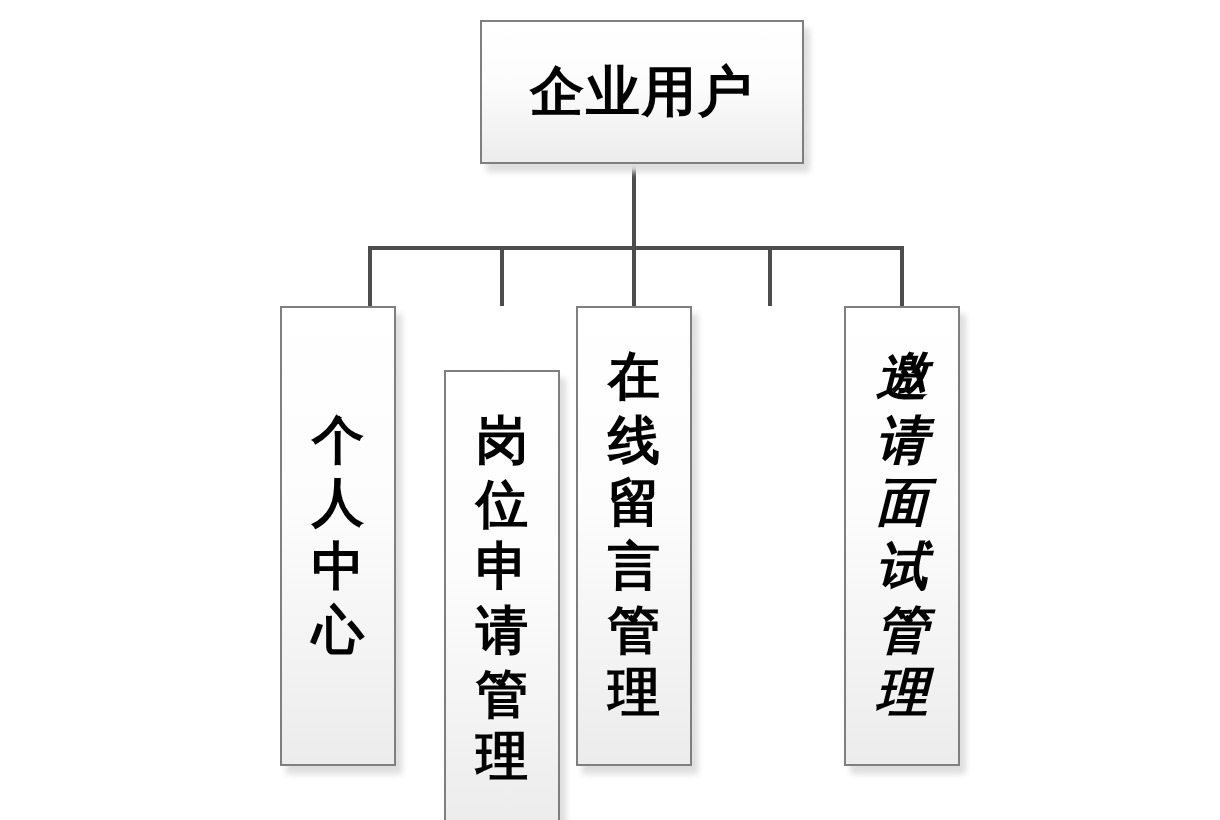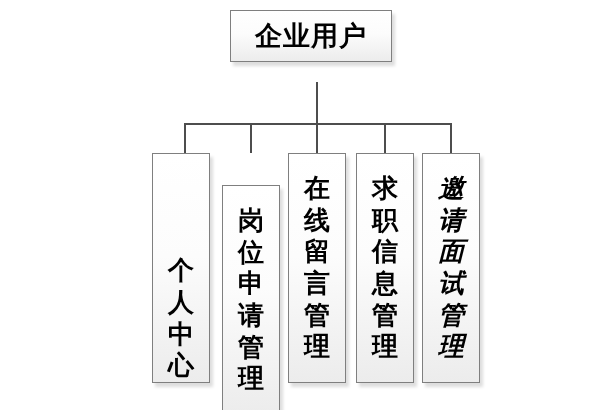--- a/index.html
+++ b/index.html
@@ -21,35 +21,35 @@
     border: 1px solid #7f7f7f;
     background: linear-gradient(to bottom, #ffffff 0%, #fcfcfc 45%, #ececec 100%);
     box-shadow: 3px 4px 3px #dedede;
     display: flex;
     align-items: center;
     justify-content: center;
     color: #000000;
     font-weight: bold;
   }
   .root-node {
-    left: 230px;
+    left: 240px;
     top: 10px;
     width: 162px;
-    height: 52px;
+    height: 72px;
     font-size: 27px;
     letter-spacing: 1px;
     font-family: Liberation Serif, serif;
   }
   .child-node {
     top: 153px;
     width: 58px;
     height: 230px;
     font-size: 26px;
   }
-  .child-node.c0 { left: 152px; align-items: flex-end; }
+  .child-node.c0 { left: 140px; }
   .child-node.c1 { left: 222px; margin-top: 32px; }
   .child-node.c2 { left: 288px; }
   .child-node.c3 { left: 356px; }
   .child-node.c4 { left: 422px; font-style: italic; }
   .vertical-label {
     display: inline-block;
     width: 1em;
     word-break: break-all;
     line-height: 1.22;
     text-align: center;
@@ -85,20 +85,17 @@
 
   <div class="node child-node c0">
     <span class="vertical-label">个人中心</span>
   </div>
   <div class="node child-node c1">
     <span class="vertical-label">岗位申请管理</span>
   </div>
   <div class="node child-node c2">
     <span class="vertical-label">在线留言管理</span>
   </div>
-  <div class="node child-node c3">
-    <span class="vertical-label">求职信息管理</span>
-  </div>
   <div class="node child-node c4">
     <span class="vertical-label">邀请面试管理</span>
   </div>
 
 </div>
 
 </body></html>

